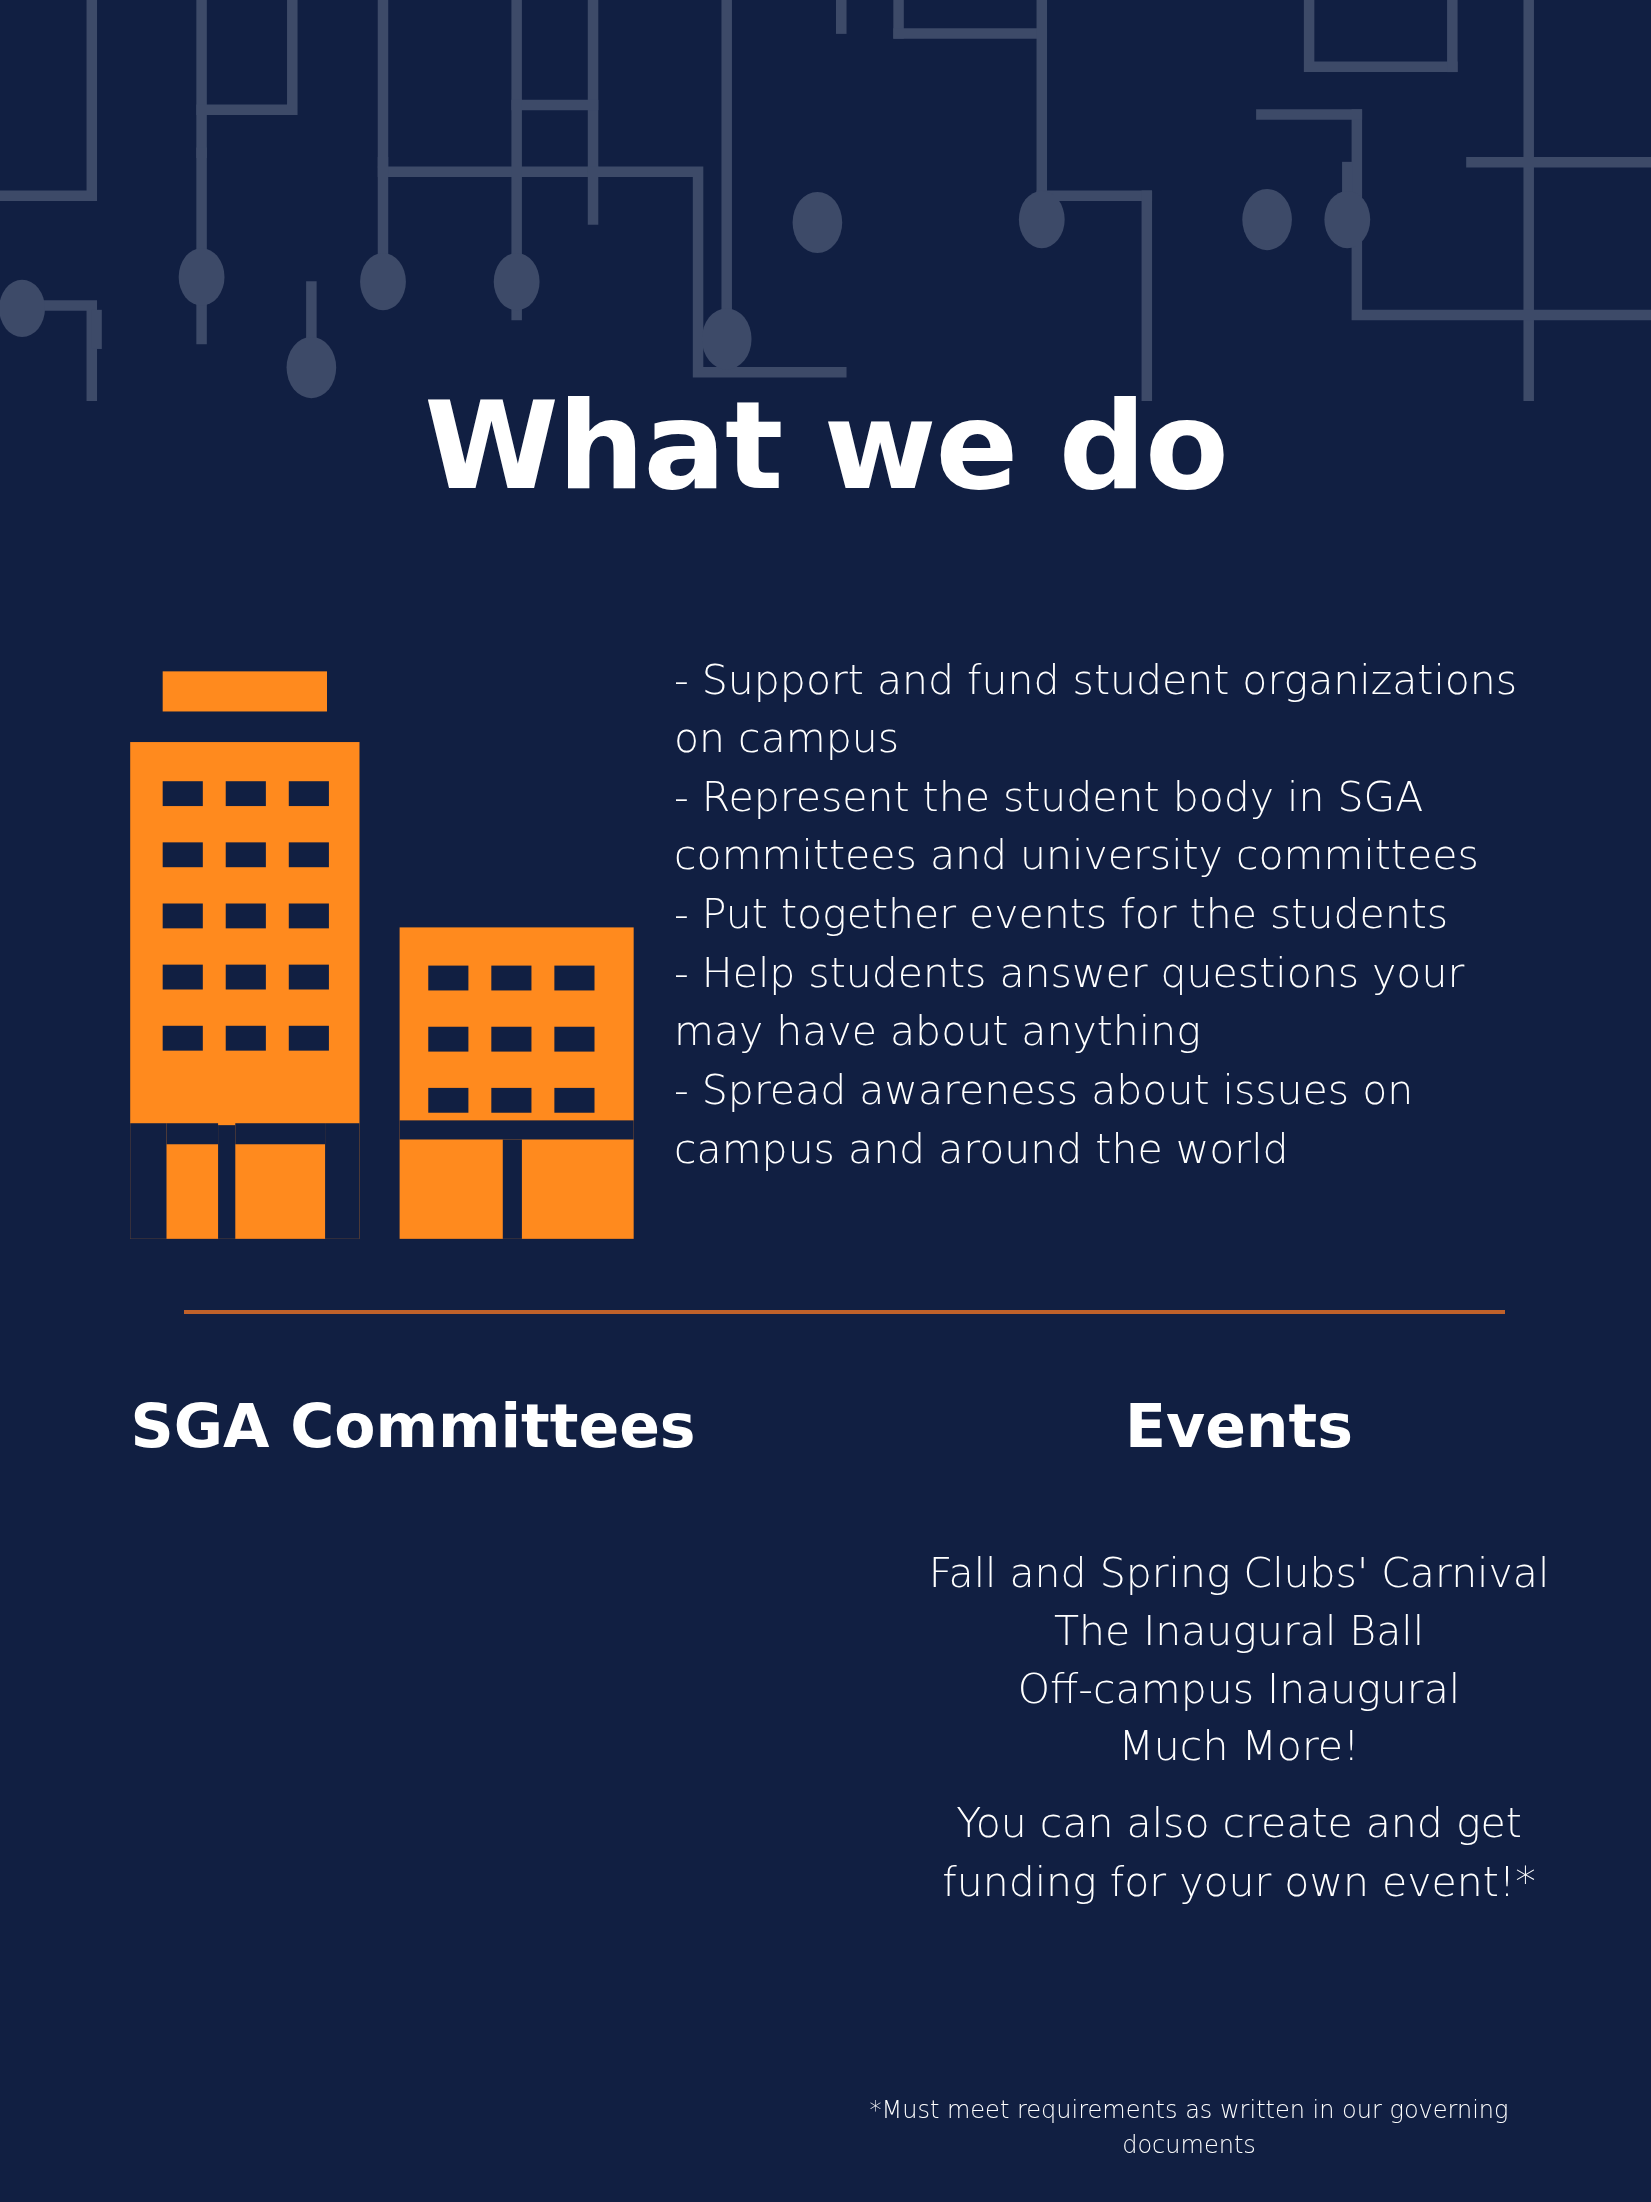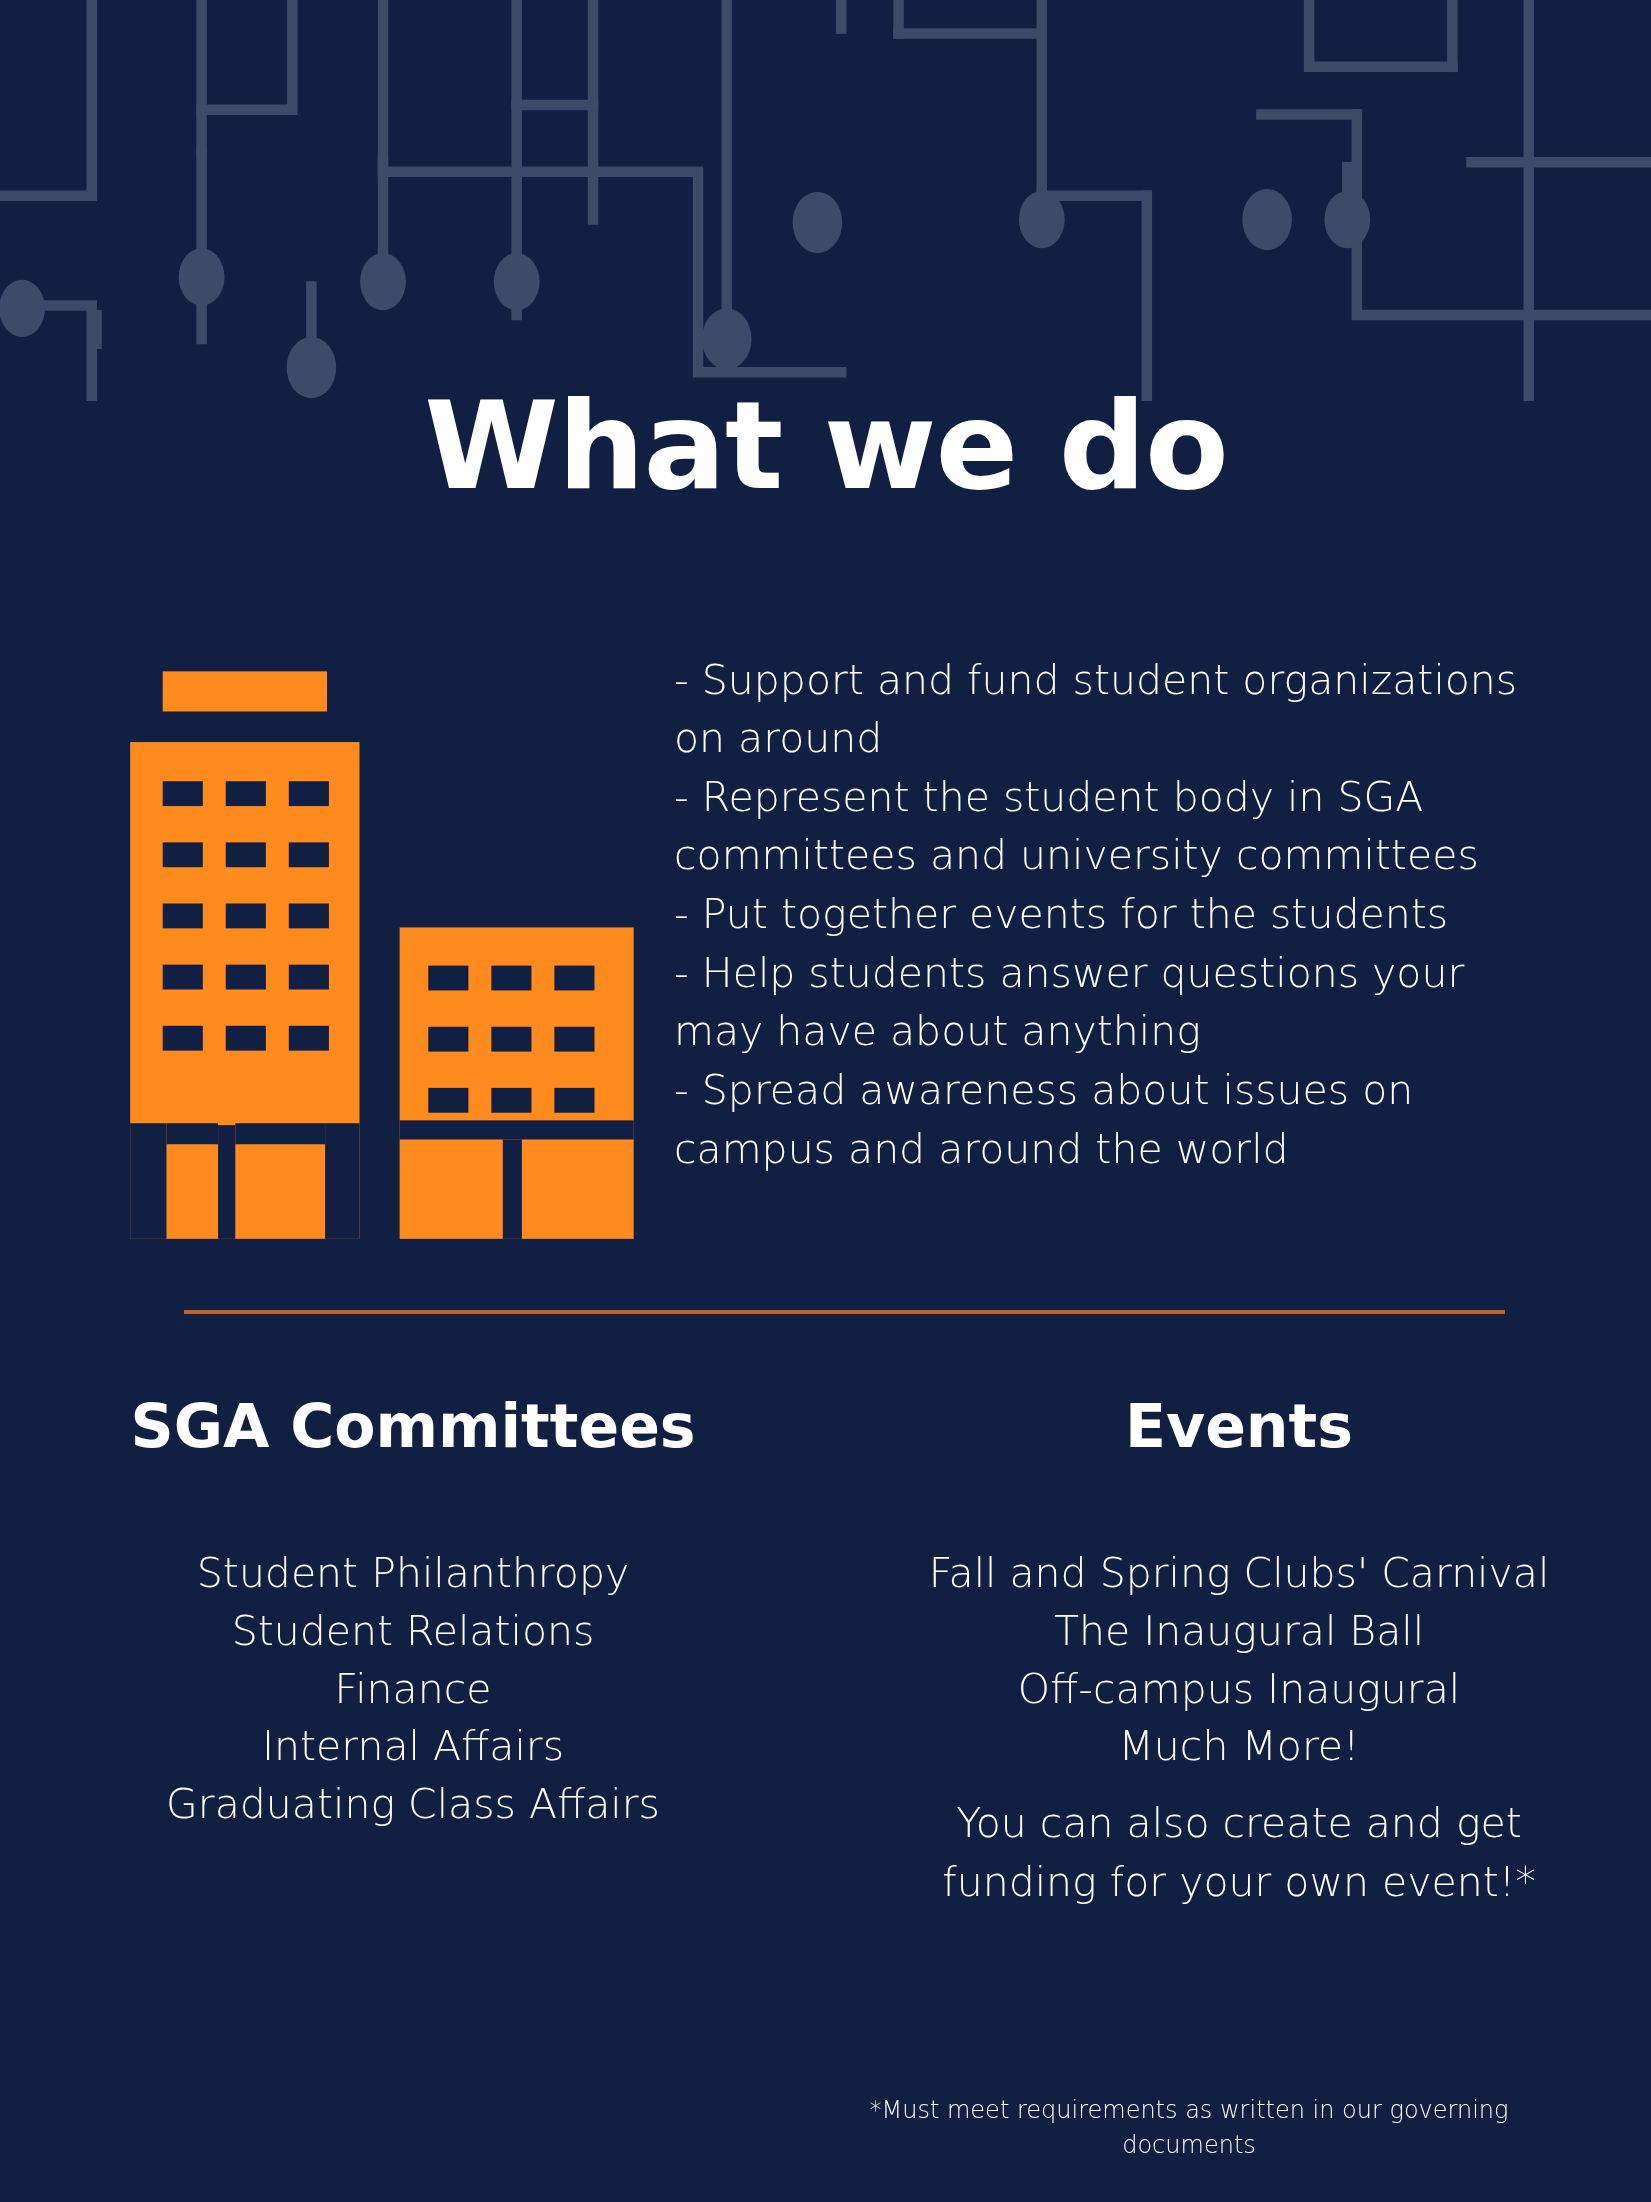--- a/index.html
+++ b/index.html
@@ -254,44 +254,37 @@
           <rect x="128" y="495" width="94" height="22"></rect>
 
           <rect x="300" y="492" width="245" height="20"></rect>
           <rect x="408" y="512" width="20" height="104"></rect>
         </g>
       </svg>
     </div>
 
     <div class="bullets">
       <span class="b-line">- Support and fund student organizations</span>
-      <span class="b-line">on around</span>
+      <span class="b-line">on campus</span>
       <span class="b-line">- Represent the student body in SGA</span>
       <span class="b-line">committees and university committees</span>
       <span class="b-line">- Put together events for the students</span>
       <span class="b-line">- Help students answer questions your</span>
       <span class="b-line">may have about anything</span>
       <span class="b-line">- Spread awareness about issues on</span>
       <span class="b-line">campus and around the world</span>
     </div>
   </div>
 
   <div class="divider"></div>
 
   <div class="columns">
 
     <div class="col">
       <div class="col-head">SGA Committees</div>
-      <div class="col-list">
-        <span class="li">Student Philanthropy</span>
-        <span class="li">Student Relations</span>
-        <span class="li">Finance</span>
-        <span class="li">Internal Affairs</span>
-        <span class="li">Graduating Class Affairs</span>
-      </div>
     </div>
 
     <div class="col">
       <div class="col-head">Events</div>
       <div class="col-list">
         <span class="li">Fall and Spring Clubs' Carnival</span>
         <span class="li">The Inaugural Ball</span>
         <span class="li">Off-campus Inaugural</span>
         <span class="li">Much More!</span>
         <span class="li wrap">You can also create and get funding for your own event!*</span>

